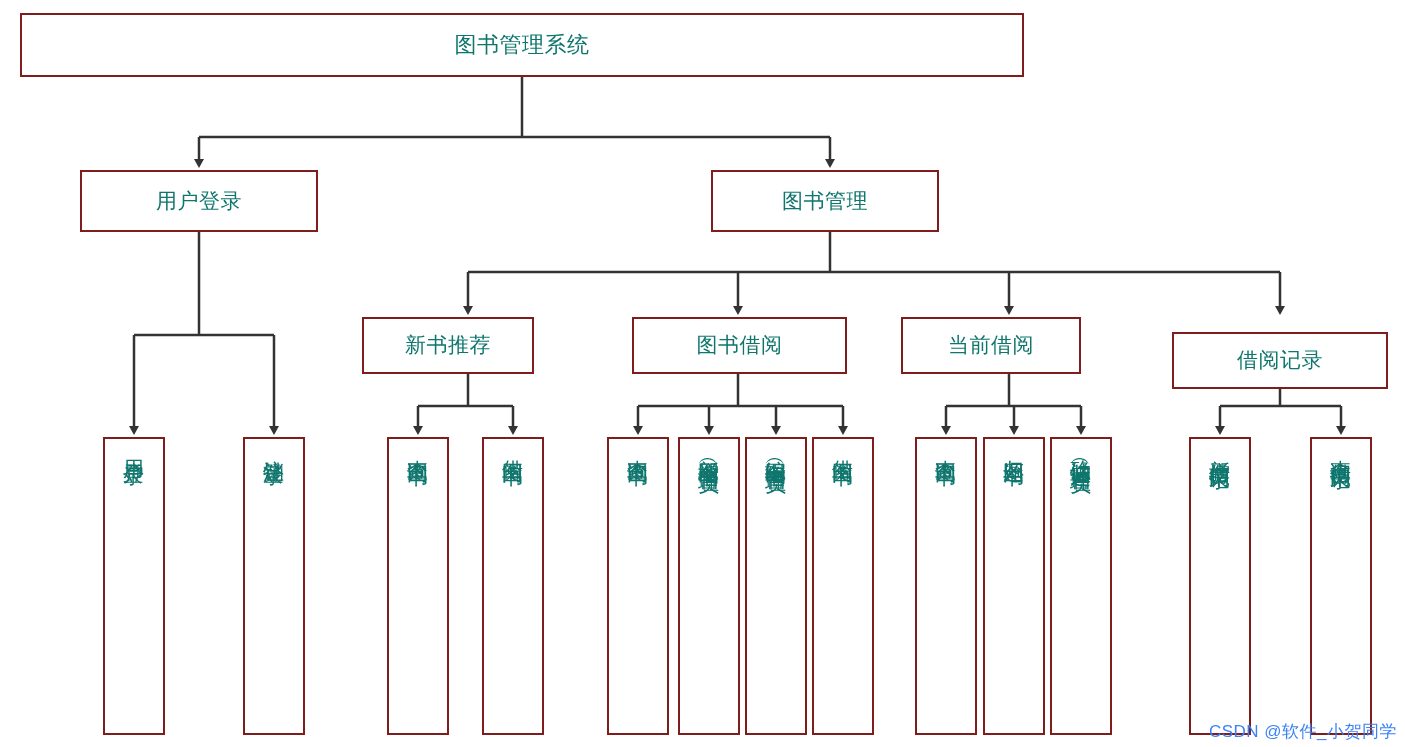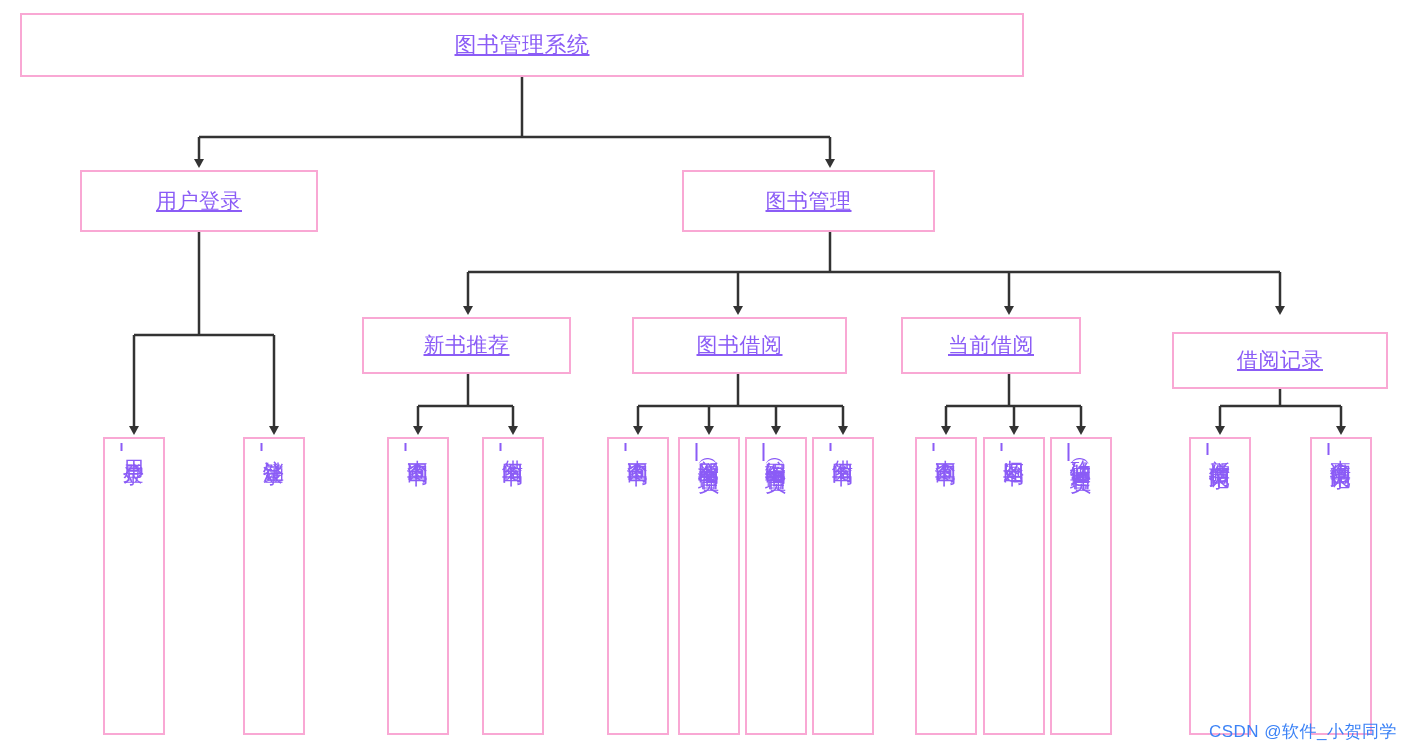--- a/index.html
+++ b/index.html
@@ -25,26 +25,25 @@
     left: 0;
     top: 0;
     width: 1405px;
     height: 747px;
     pointer-events: none;
   }
   .node {
     position: absolute;
     box-sizing: border-box;
     background: #ffffff;
-    border: 2px solid #f9a8d4;
+    border: 2px solid #7f1d1d;
     display: flex;
     align-items: center;
     justify-content: center;
-    color: #8b5cf6;
-    text-decoration: underline;
+    color: #0f766e;
   }
   .node .node-label {
     display: block;
     text-align: center;
     line-height: 1.18;
     letter-spacing: 0.5px;
   }
   .node.horizontal .node-label {
     font-size: 21px;
     white-space: nowrap;
@@ -130,25 +129,25 @@
     </g>
   </svg>
 
   <div class="node horizontal root" style="left:20px; top:13px; width:1004px; height:64px;">
     <span class="node-label">图书管理系统</span>
   </div>
 
   <div class="node horizontal" style="left:80px; top:170px; width:238px; height:62px;">
     <span class="node-label">用户登录</span>
   </div>
-  <div class="node horizontal" style="left:682px; top:170px; width:253px; height:62px;">
+  <div class="node horizontal" style="left:711px; top:170px; width:228px; height:62px;">
     <span class="node-label">图书管理</span>
   </div>
 
-  <div class="node horizontal" style="left:362px; top:317px; width:209px; height:57px;">
+  <div class="node horizontal" style="left:362px; top:317px; width:172px; height:57px;">
     <span class="node-label">新书推荐</span>
   </div>
   <div class="node horizontal" style="left:632px; top:317px; width:215px; height:57px;">
     <span class="node-label">图书借阅</span>
   </div>
   <div class="node horizontal" style="left:901px; top:317px; width:180px; height:57px;">
     <span class="node-label">当前借阅</span>
   </div>
   <div class="node horizontal" style="left:1172px; top:317px; width:216px; height:57px;margin-top:15px;">
     <span class="node-label">借阅记录</span>

